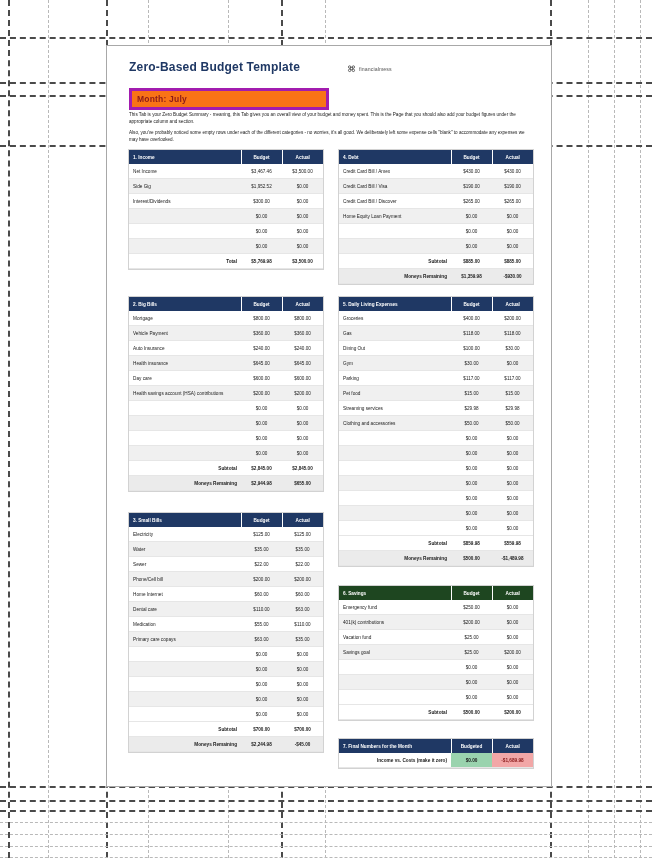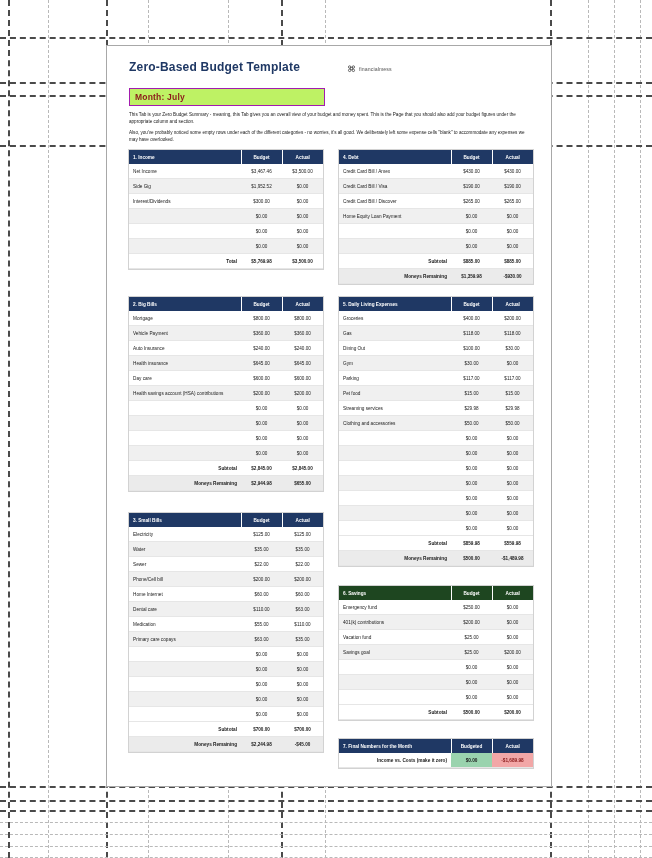--- a/index.html
+++ b/index.html
@@ -30,21 +30,21 @@
     font-size:12px;font-weight:bold;color:#1F3864;letter-spacing:.2px;
   }
   .brand{
     position:absolute;left:240px;top:18px;display:flex;align-items:center;gap:3px;
   }
   .brand-mark{width:9px;height:9px;color:#3a3a3a;display:block;}
   .brand-text{font-size:5.2px;color:#555;letter-spacing:.1px;}
 
   .month-box{
     position:absolute;left:22px;top:42px;width:194px;height:16px;
-    border:1px solid #a21caf;background:#bef264;
+    border:3px solid #a21caf;background:#f97316;
     display:flex;align-items:center;
   }
   .month-box span{
     font-size:8.5px;font-weight:bold;color:#8B1A1A;padding-left:5px;letter-spacing:.2px;
   }
 
   .blurb{
     position:absolute;left:22px;width:400px;
     font-size:4.6px;line-height:1.55;color:#1a1a1a;
   }

